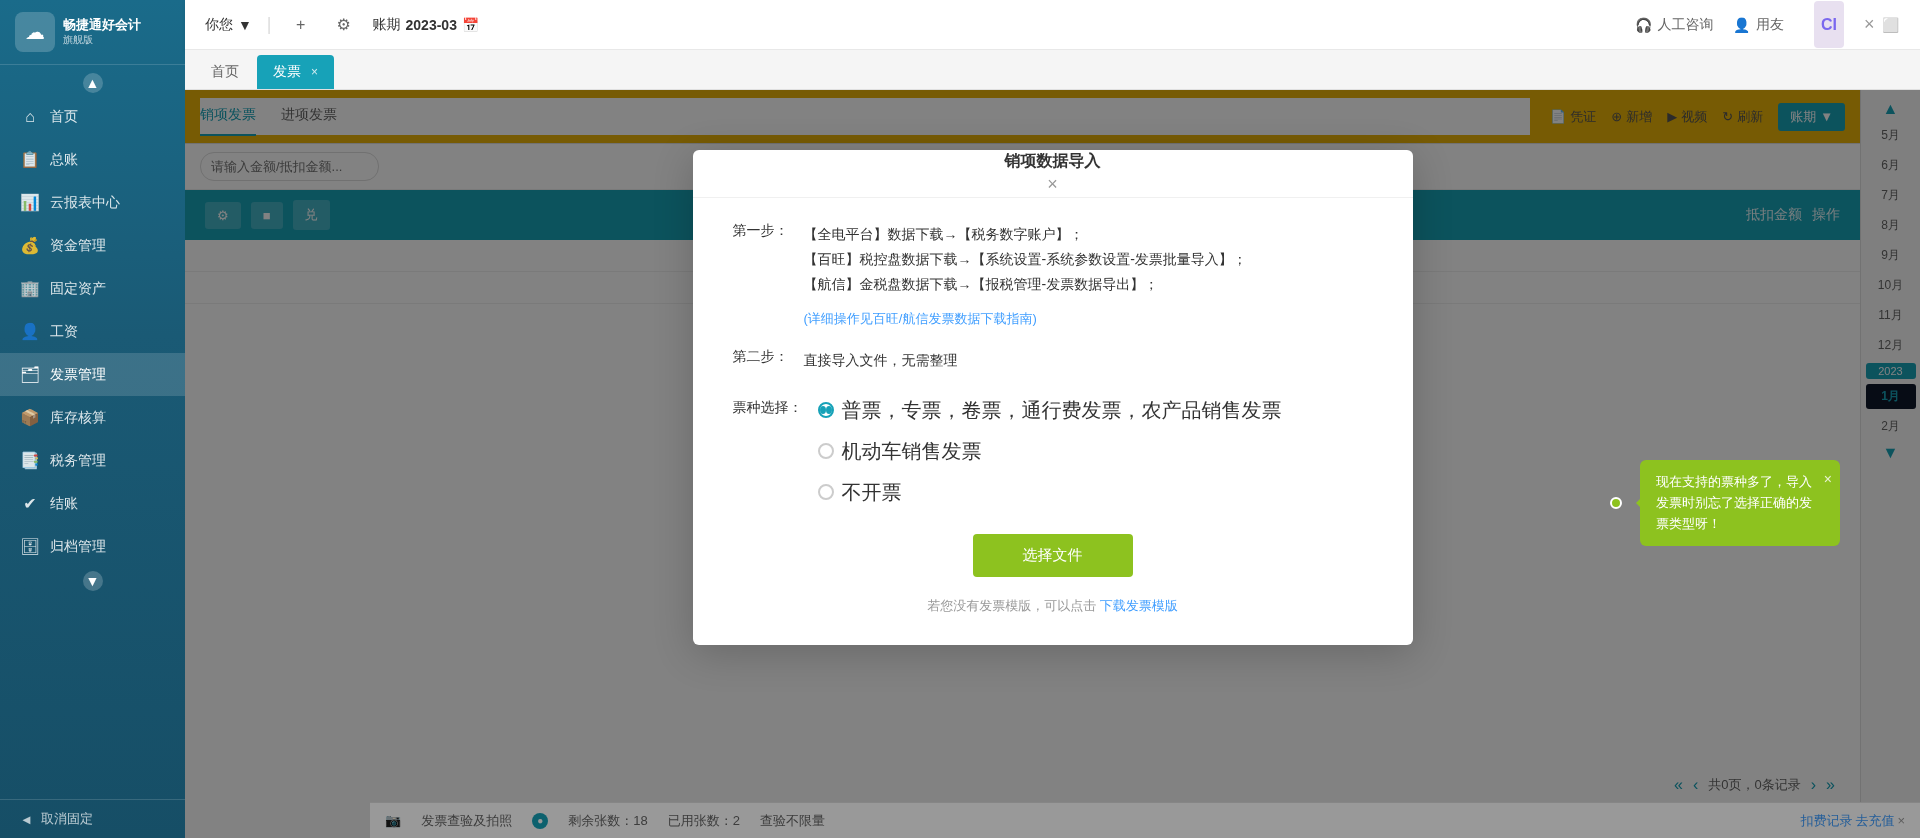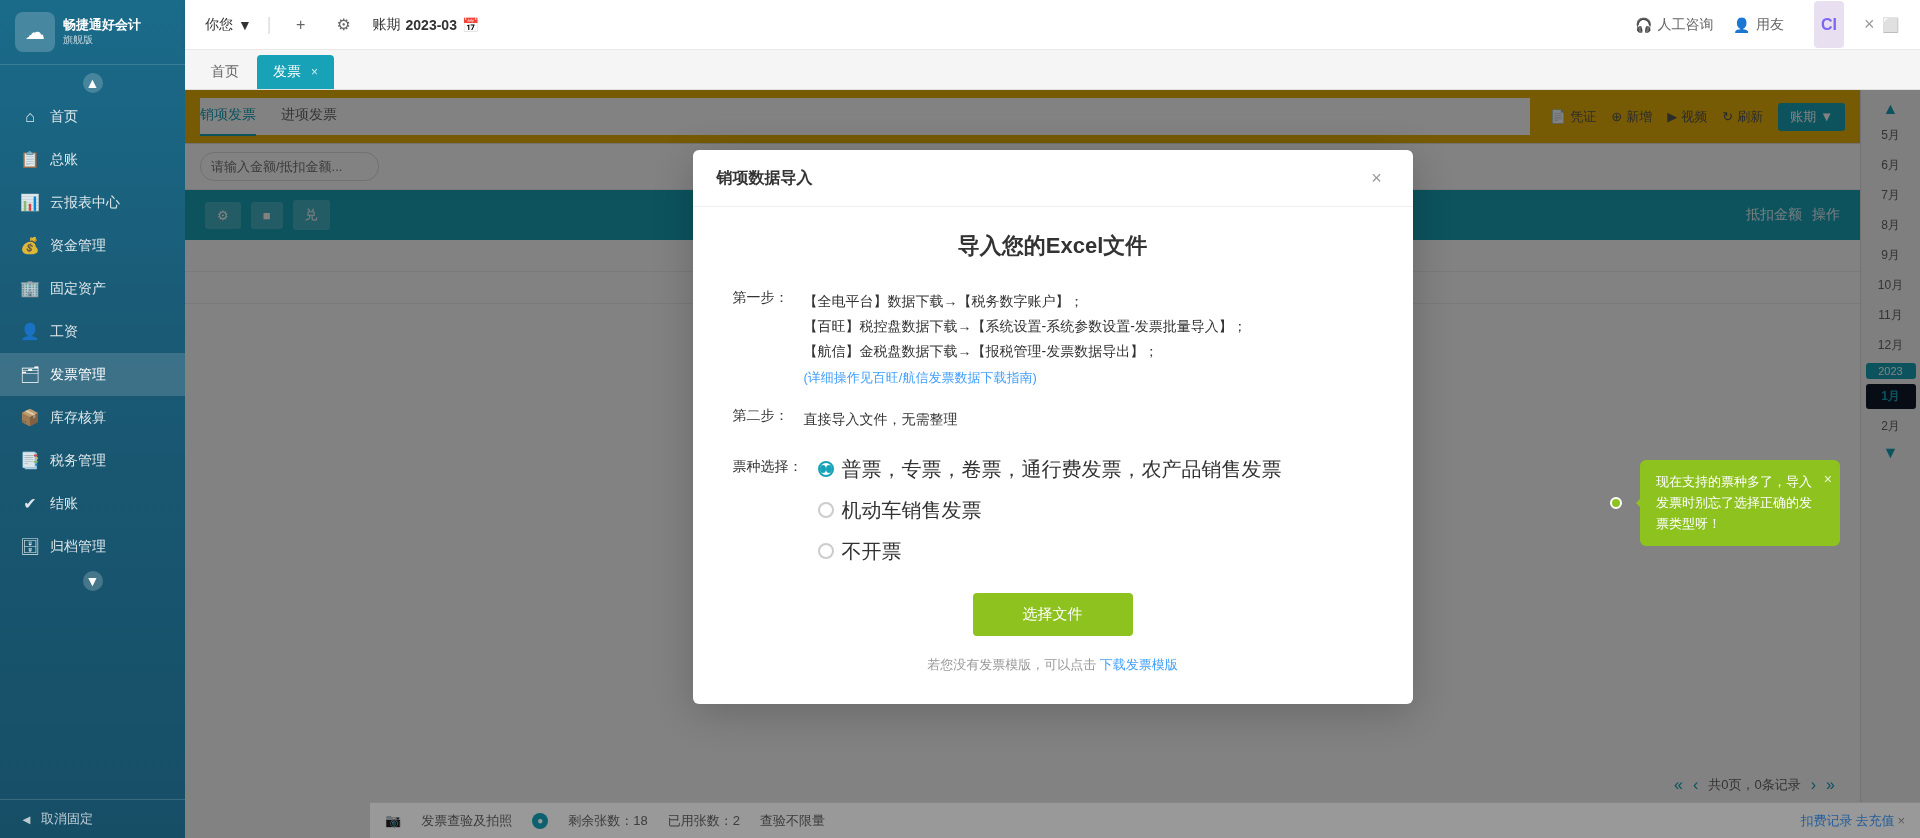--- a/index.html
+++ b/index.html
@@ -136,21 +136,21 @@
     }
 
     
     .dialog {
       position: absolute; top: 60px; left: 50%; transform: translateX(-50%);
       width: 720px; background: #fff; border-radius: 6px; box-shadow: 0 8px 40px rgba(0,0,0,0.2);
       z-index: 200; padding: 0;
     }
     .dialog-header {
       display: flex; align-items: center; justify-content: space-between;
-      padding: 16px 24px; border-bottom: 1px solid #f0f0f0;
+      padding: 1px 24px; border-bottom: 1px solid #f0f0f0; flex-direction: column;
     }
     .dialog-title { font-size: 16px; font-weight: 600; color: #333; }
     .dialog-close { cursor: pointer; color: #999; font-size: 18px; width: 24px; height: 24px; display: flex; align-items: center; justify-content: center; }
     .dialog-body { padding: 24px 40px 30px; }
 
     .import-main-title {
       text-align: center; font-size: 22px; font-weight: 600; color: #333; margin-bottom: 28px;
     }
 
     .step { margin-bottom: 20px; display: flex; gap: 15px; }
@@ -440,29 +440,28 @@
     </div>
 
     <div class="overlay"></div>
 
     <div class="dialog">
       <div class="dialog-header">
         <span class="dialog-title">销项数据导入</span>
         <span class="dialog-close">×</span>
       </div>
       <div class="dialog-body">
-        <div class="import-main-title">导入您的Excel文件</div>
 
         <div class="step">
           <div class="step-label">第一步：</div>
           <div class="step-content">
             <div class="step-line">【全电平台】数据下载→【税务数字账户】；</div>
             <div class="step-line">【百旺】税控盘数据下载→【系统设置-系统参数设置-发票批量导入】；</div>
             <div class="step-line">【航信】金税盘数据下载→【报税管理-发票数据导出】；</div>
-            <div style="margin-top:4px;">
+            <div style="margin-top:12px;">
               <a class="step-link" href="#">(详细操作见百旺/航信发票数据下载指南)</a>
             </div>
           </div>
         </div>
 
         <div class="step" style="margin-bottom:24px;">
           <div class="step-label">第二步：</div>
           <div class="step-content">
             <div class="step-line">直接导入文件，无需整理</div>
           </div>

